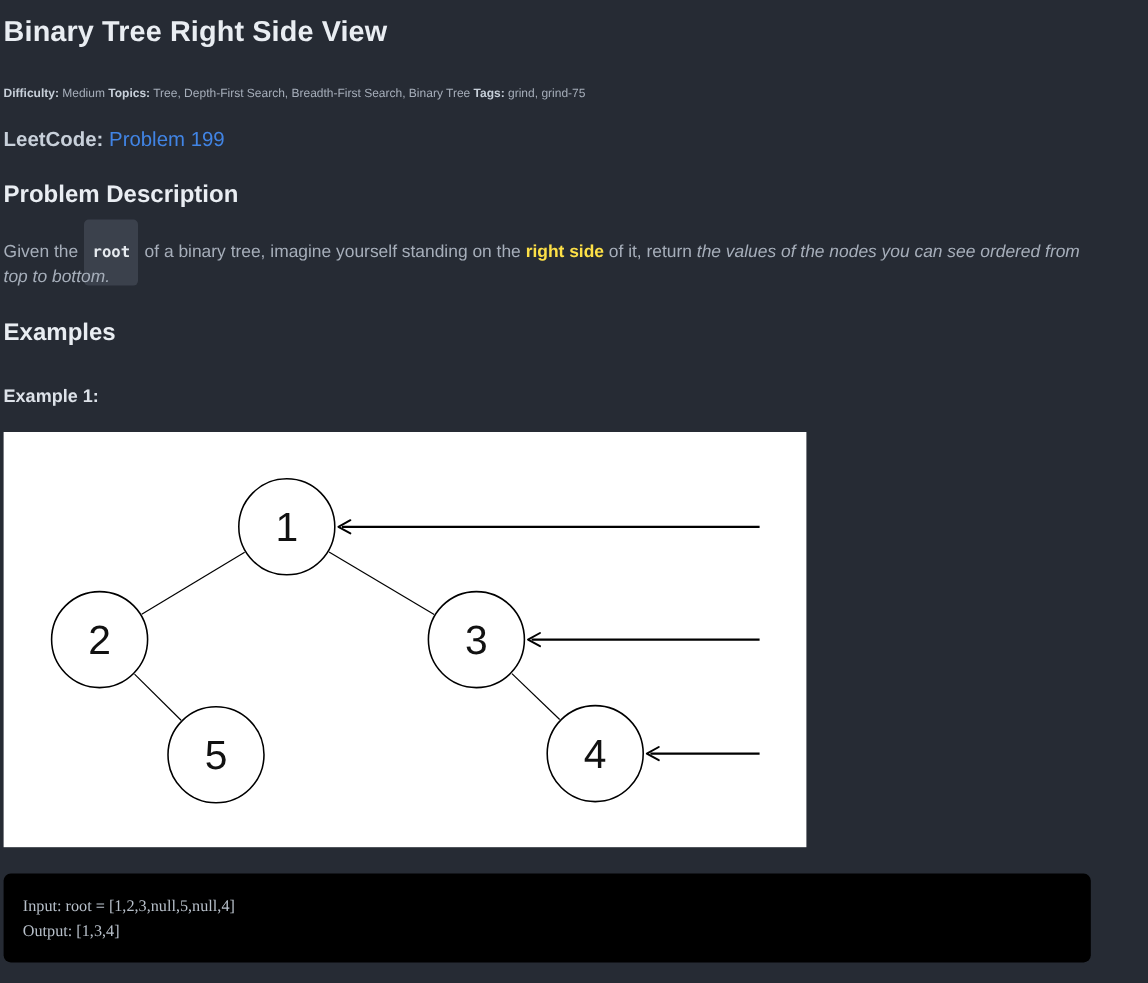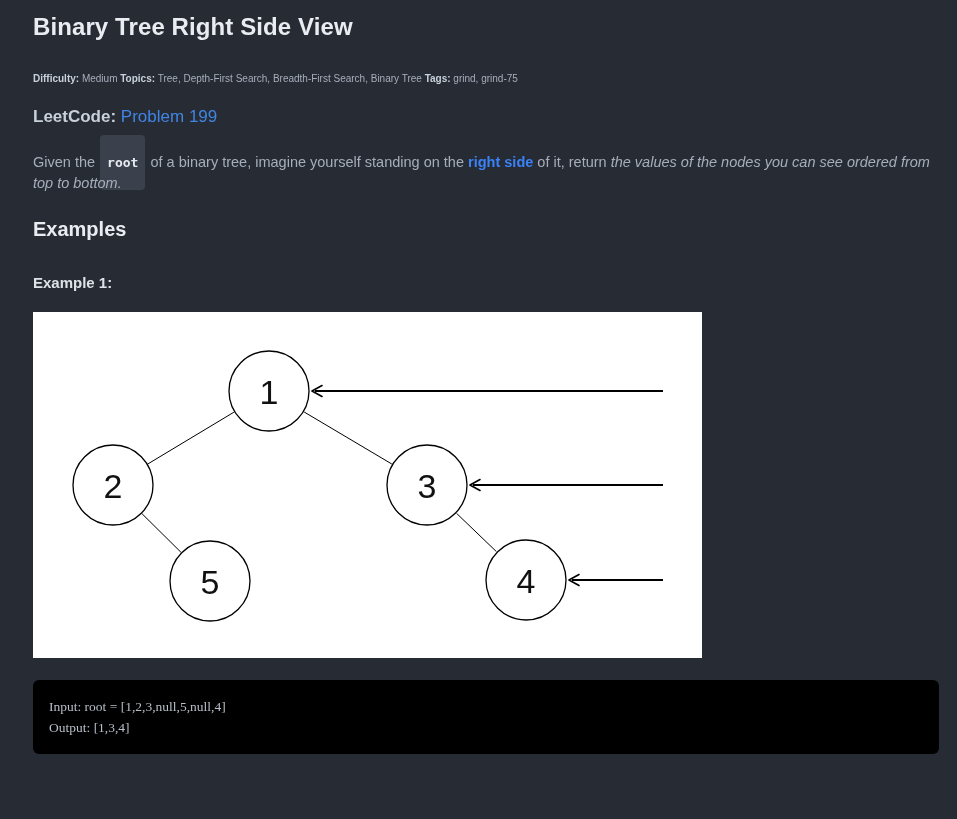--- a/index.html
+++ b/index.html
@@ -3,21 +3,21 @@
 <meta charset="utf-8">
 <style>
   * { box-sizing: border-box; margin: 0; padding: 0; }
   html, body {
     width: 957px; height: 819px;
     background: #262b34;
     font-family: "Liberation Sans", sans-serif;
     color: #a6aeba;
     overflow: hidden;
   }
-  .page { width: 906px; margin-left: 33px; padding-top: 13px; }
+  .page { width: 906px; margin-left: 3px; padding-top: 13px; }
 
   h1.title {
     font-size: 24px; font-weight: 700; color: #e9edf2;
     line-height: 1.2; letter-spacing: 0.1px;
   }
   .meta {
     margin-top: 26px; font-size: 10px; line-height: 21px; color: #a6aeba;
   }
   .meta strong, .leetcode strong { color: #c8d0da; font-weight: 700; }
   .leetcode { margin-top: 17px; font-size: 17px; line-height: 21px; }
@@ -26,21 +26,21 @@
   h2.section {
     margin-top: 23px; font-size: 20px; font-weight: 700; color: #e9edf2;
     line-height: 1.25;
   }
   h2.section.examples { margin-top: 22px; }
 
   p.desc {
     margin-top: 25px; font-size: 14.5px; line-height: 21.5px; color: #a6aeba;
     width: 906px;
   }
-  p.desc strong { color: #3b82f6; font-weight: 700; text-align: center; }
+  p.desc strong { color: #fde047; font-weight: 700; text-align: center; }
   p.desc em { font-style: italic; color: #a6aeba; }
   code.inline {
     font-family: "DejaVu Sans Mono", "Liberation Mono", monospace;
     font-size: 13px; font-weight: 600; color: #e6eaef;
     background: #3b414c; padding: 20px 7px; border-radius: 4px;
     margin: 0 1px;
   }
 
   .example-label {
     margin-top: 31px; font-size: 15px; font-weight: 700; color: #dde2e9;
@@ -66,20 +66,21 @@
 <body>
 
 <div class="page">
 
   <h1 class="title">Binary Tree Right Side View</h1>
 
   <p class="meta"><strong>Difficulty:</strong> <span>Medium</span> <strong>Topics:</strong> <span>Tree, Depth-First Search, Breadth-First Search, Binary Tree</span> <strong>Tags:</strong> <span>grind, grind-75</span></p>
 
   <p class="leetcode"><strong>LeetCode:</strong> <a href="#">Problem 199</a></p>
 
+  <h2 class="section">Problem Description</h2>
 
   <p class="desc"><span>Given the</span> <code class="inline">root</code> <span>of a binary tree, imagine yourself standing on the</span> <strong>right side</strong> <span>of it, return</span> <em>the values of the nodes you can see ordered from top to bottom.</em></p>
 
   <h2 class="section examples">Examples</h2>
 
   <p class="example-label">Example 1:</p>
 
   <div class="diagram">
     <svg xmlns="http://www.w3.org/2000/svg" viewBox="0 0 669 346">
         <line x1="200.9" y1="100.2" x2="115.1" y2="151.8" stroke="#000" stroke-width="1"></line>

